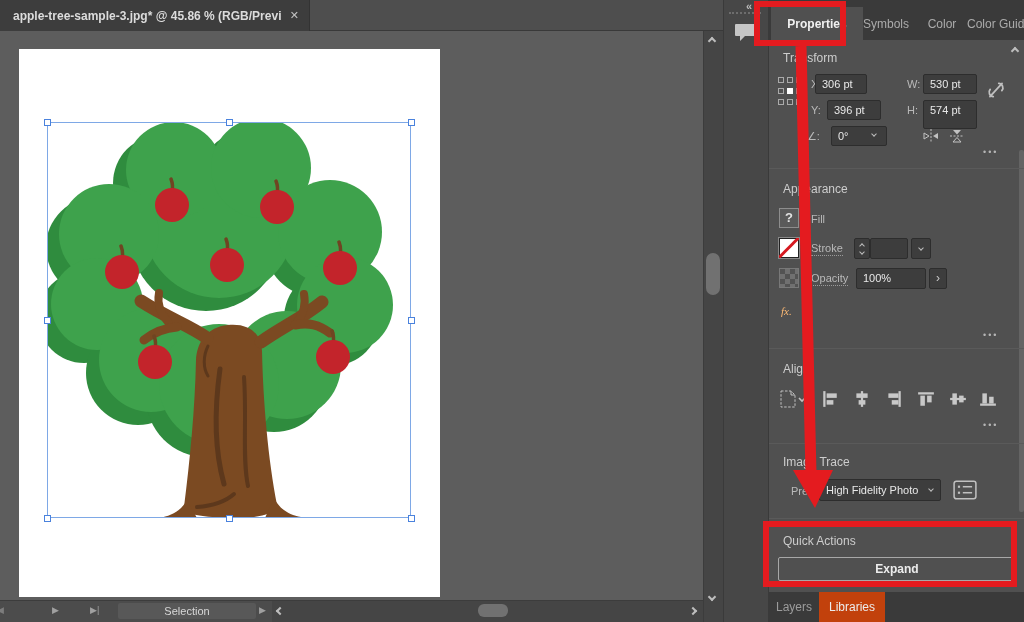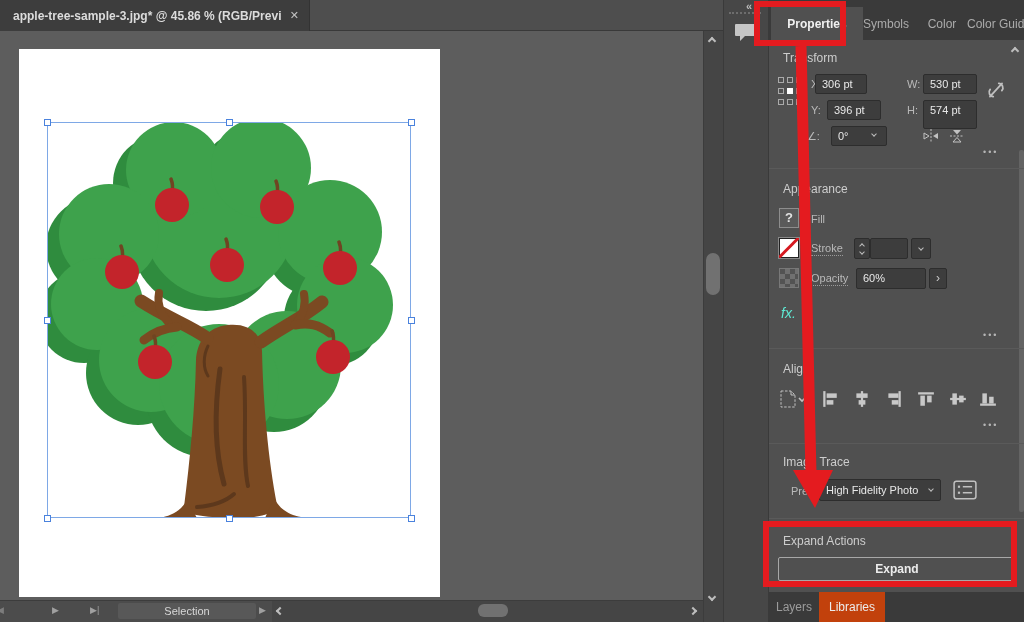--- a/index.html
+++ b/index.html
@@ -60,21 +60,21 @@
   .dots { color:#b5b5b5; font-size:9px; letter-spacing:2px; }
   .divider { left:0; width:256px; height:1px; background:#414141; border-bottom:1px solid #5a5a5a; }
   .swatch { width:20px; height:20px; }
   .fill-unknown { background:#5a5a5a; border:1px solid #8d8d8d; color:#e3e3e3; font-size:13px;
                   font-weight:bold; text-align:center; line-height:18px; }
   .stroke-none { background:#fff; box-shadow:0 0 0 1px #222 inset, 0 0 0 1px #888; position:relative; overflow:hidden; }
   .stroke-none::after { content:""; position:absolute; left:-4px; top:8px; width:28px; height:3px;
                         background:#d51920; transform:rotate(-45deg); }
   .checker { background:repeating-conic-gradient(#767676 0 25%, #545454 0 50%); background-size:10px 10px;
              border:1px solid #808080; opacity:.85; }
-  .fx { color:#5eead4; font-size:14px; font-style:italic; font-family:Liberation Sans, sans-serif; }
+  .fx { color:#fdba74; font-size:11px; font-style:italic; font-family:Liberation Serif, serif; }
   .btn-expand { border:1px solid #a8a8a8; border-radius:2px; color:#ececec; font-size:12px;
                 text-align:center; line-height:22px; background:transparent;font-weight:bold; }
   .bstrip { left:0; top:592px; width:256px; height:30px; background:#3a3a3a; }
   .btab { top:592px; height:30px; display:flex; align-items:center; justify-content:center; font-size:12px; color:#9c9c9c; }
   .btab.active { background:#c2410c; color:#ececec; font-weight:normal; }
   .pscroll-thumb { left:250px; top:150px; width:5px; height:362px; background:#646464; border-radius:2px; }
 
   
   .anno { border:6px solid #e41b1f; z-index:50; pointer-events:none; }
   .arrow-svg { left:0; top:0; width:1024px; height:622px; z-index:49; pointer-events:none; }
@@ -264,21 +264,21 @@
     <div class="abs wbox" style="left:85px;top:238px;width:16px;height:21px">
       <span class="chev s up" style="position:absolute;left:5px;top:5px"></span>
       <span class="chev s down" style="position:absolute;left:5px;top:11px"></span>
     </div>
     <div class="abs wbox" style="left:101px;top:238px;width:38px;height:21px"></div>
     <div class="abs wbox" style="left:142px;top:238px;width:20px;height:21px">
       <span class="chev s down" style="position:absolute;left:7px;top:7px"></span>
     </div>
     <div class="abs swatch checker" style="left:10px;top:268px"></div>
     <span class="abs lbl dotted" style="left:42px;top:272px">Opacity</span>
-    <div class="abs inp" style="left:87px;top:268px;width:70px;height:21px">60%</div>
+    <div class="abs inp" style="left:87px;top:268px;width:70px;height:21px">100%</div>
     <div class="abs wbox" style="left:160px;top:268px;width:18px;height:21px;color:#c9c9c9;font-size:12px;text-align:center;line-height:19px">›</div>
     <span class="abs fx" style="left:12px;top:305px">fx.</span>
     <span class="abs dots" style="left:214px;top:330px">•••</span>
     <div class="abs divider" style="top:348px"></div>
 
     <div class="abs hdr" style="left:14px;top:362px">Align</div>
     <svg class="abs" style="left:10px;top:389px" width="28" height="22" viewBox="0 0 28 22">
       <path d="M2,2 h10 l4,4 v12 h-14 z" fill="none" stroke="#c2c2c2" stroke-dasharray="2.5,1.5"></path>
       <path d="M12,2 v4 h4" fill="none" stroke="#c2c2c2"></path>
       <polyline points="20,9 23,12 26,9" fill="none" stroke="#c2c2c2" stroke-width="1.6"></polyline>
@@ -334,21 +334,21 @@
     <span class="abs chev s down" style="left:160px;top:487px"></span>
     <svg class="abs" style="left:184px;top:480px" width="24" height="20" viewBox="0 0 22 18">
       <rect x="1" y="1" width="20" height="16" rx="2" fill="none" stroke="#c0c0c0" stroke-width="1.4"></rect>
       <rect x="4.5" y="5" width="2" height="2" fill="#c0c0c0"></rect>
         <line x1="9" y1="6" x2="17.5" y2="6" stroke="#c0c0c0" stroke-width="1.4"></line>
       <rect x="4.5" y="10.5" width="2" height="2" fill="#c0c0c0"></rect>
         <line x1="9" y1="11.5" x2="17.5" y2="11.5" stroke="#c0c0c0" stroke-width="1.4"></line>
     </svg>
     <div class="abs divider" style="top:518px"></div>
 
-    <div class="abs hdr" style="left:14px;top:534px">Expand Actions</div>
+    <div class="abs hdr" style="left:14px;top:534px">Quick Actions</div>
     <div class="abs btn-expand" style="left:9px;top:557px;width:238px;height:24px">Expand</div>
 
     <div class="abs bstrip"></div>
     <div class="abs btab" style="left:0;width:50px">Layers</div>
     <div class="abs btab active" style="left:50px;width:66px">Libraries</div>
   </div>
 
   <svg class="abs arrow-svg">
     <line x1="801" y1="46" x2="811" y2="474" stroke="#e41b1f" stroke-width="11"></line>
     <polygon points="793,470 833,470 815,508" fill="#e41b1f"></polygon>

